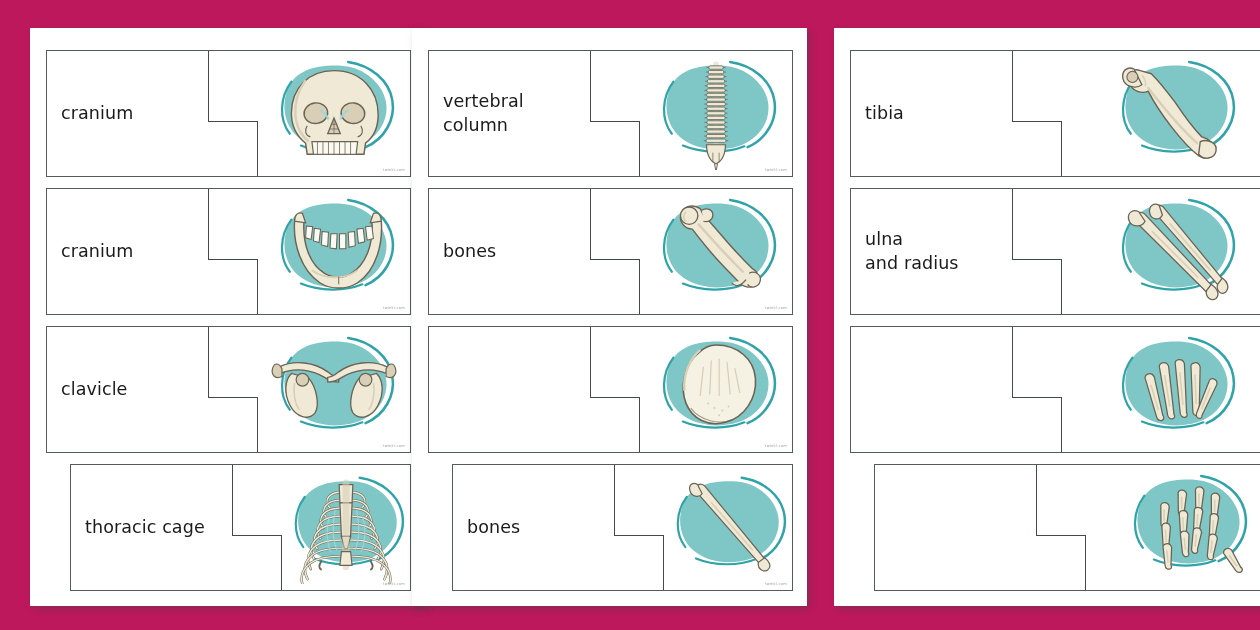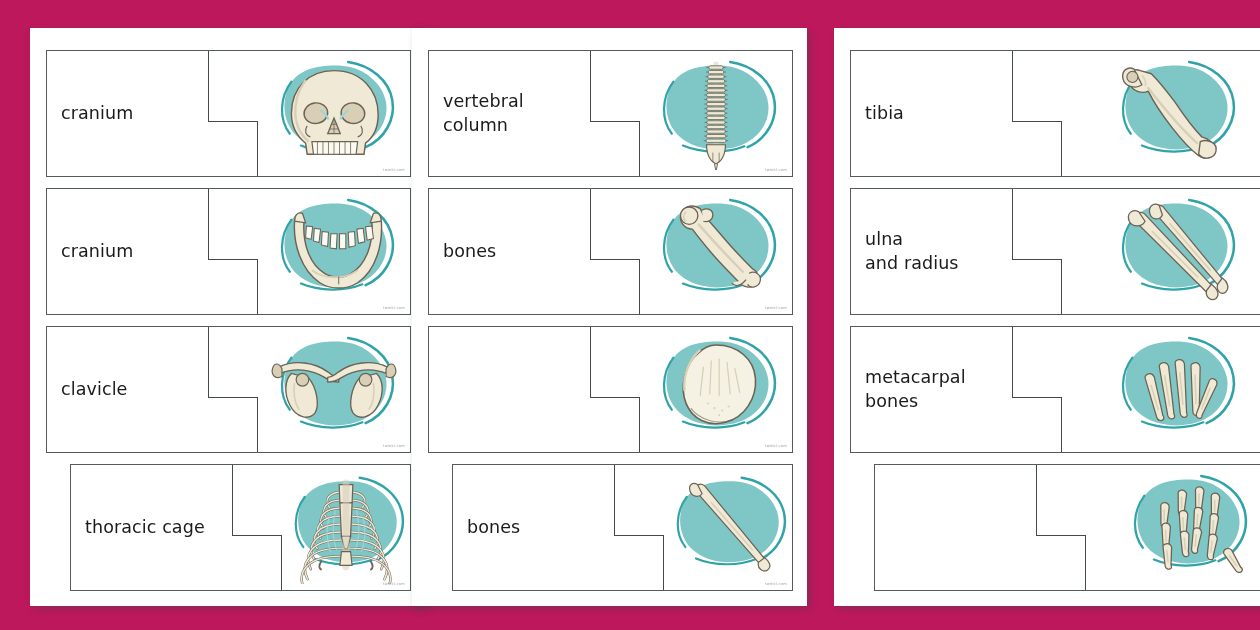--- a/index.html
+++ b/index.html
@@ -470,23 +470,20 @@
           </svg>
         </div>
         <div class="mark">twinkl.com</div>
         <div class="divider">
           <i class="d-vtop"></i>
           <i class="d-horz"></i>
           <i class="d-vbot"></i>
         </div>
       </div>
       <div class="card r2">
-        <div class="label">
-          <div class="label-text">metacarpal<br>bones</div>
-        </div>
         <div class="pic">
           <svg width="150" height="112" viewBox="-4 2 168 142">
             <path d="M92 12 C118 14 142 34 146 58 C150 82 134 106 108 114 C82 122 52 118 34 102 C16 86 12 58 24 36 C36 14 66 10 92 12 Z" fill="#7ec7c6"></path>
   <path d="M98 7 C126 11 150 30 154 56 C158 80 144 105 120 115" fill="none" stroke="#2fa3a8" stroke-width="3.2" stroke-linecap="round"></path>
   <path d="M24 98 C10 80 11 52 26 32" fill="none" stroke="#2fa3a8" stroke-width="2.8" stroke-linecap="round"></path>
   <path d="M38 113 C62 123 94 123 116 114" fill="none" stroke="#2fa3a8" stroke-width="2.8" stroke-linecap="round"></path>
             <g>
               <path d="M42.6 59.6
      C39.4 53.7 49.5 48.8 53.7 56.3
      L64.6 105.2

